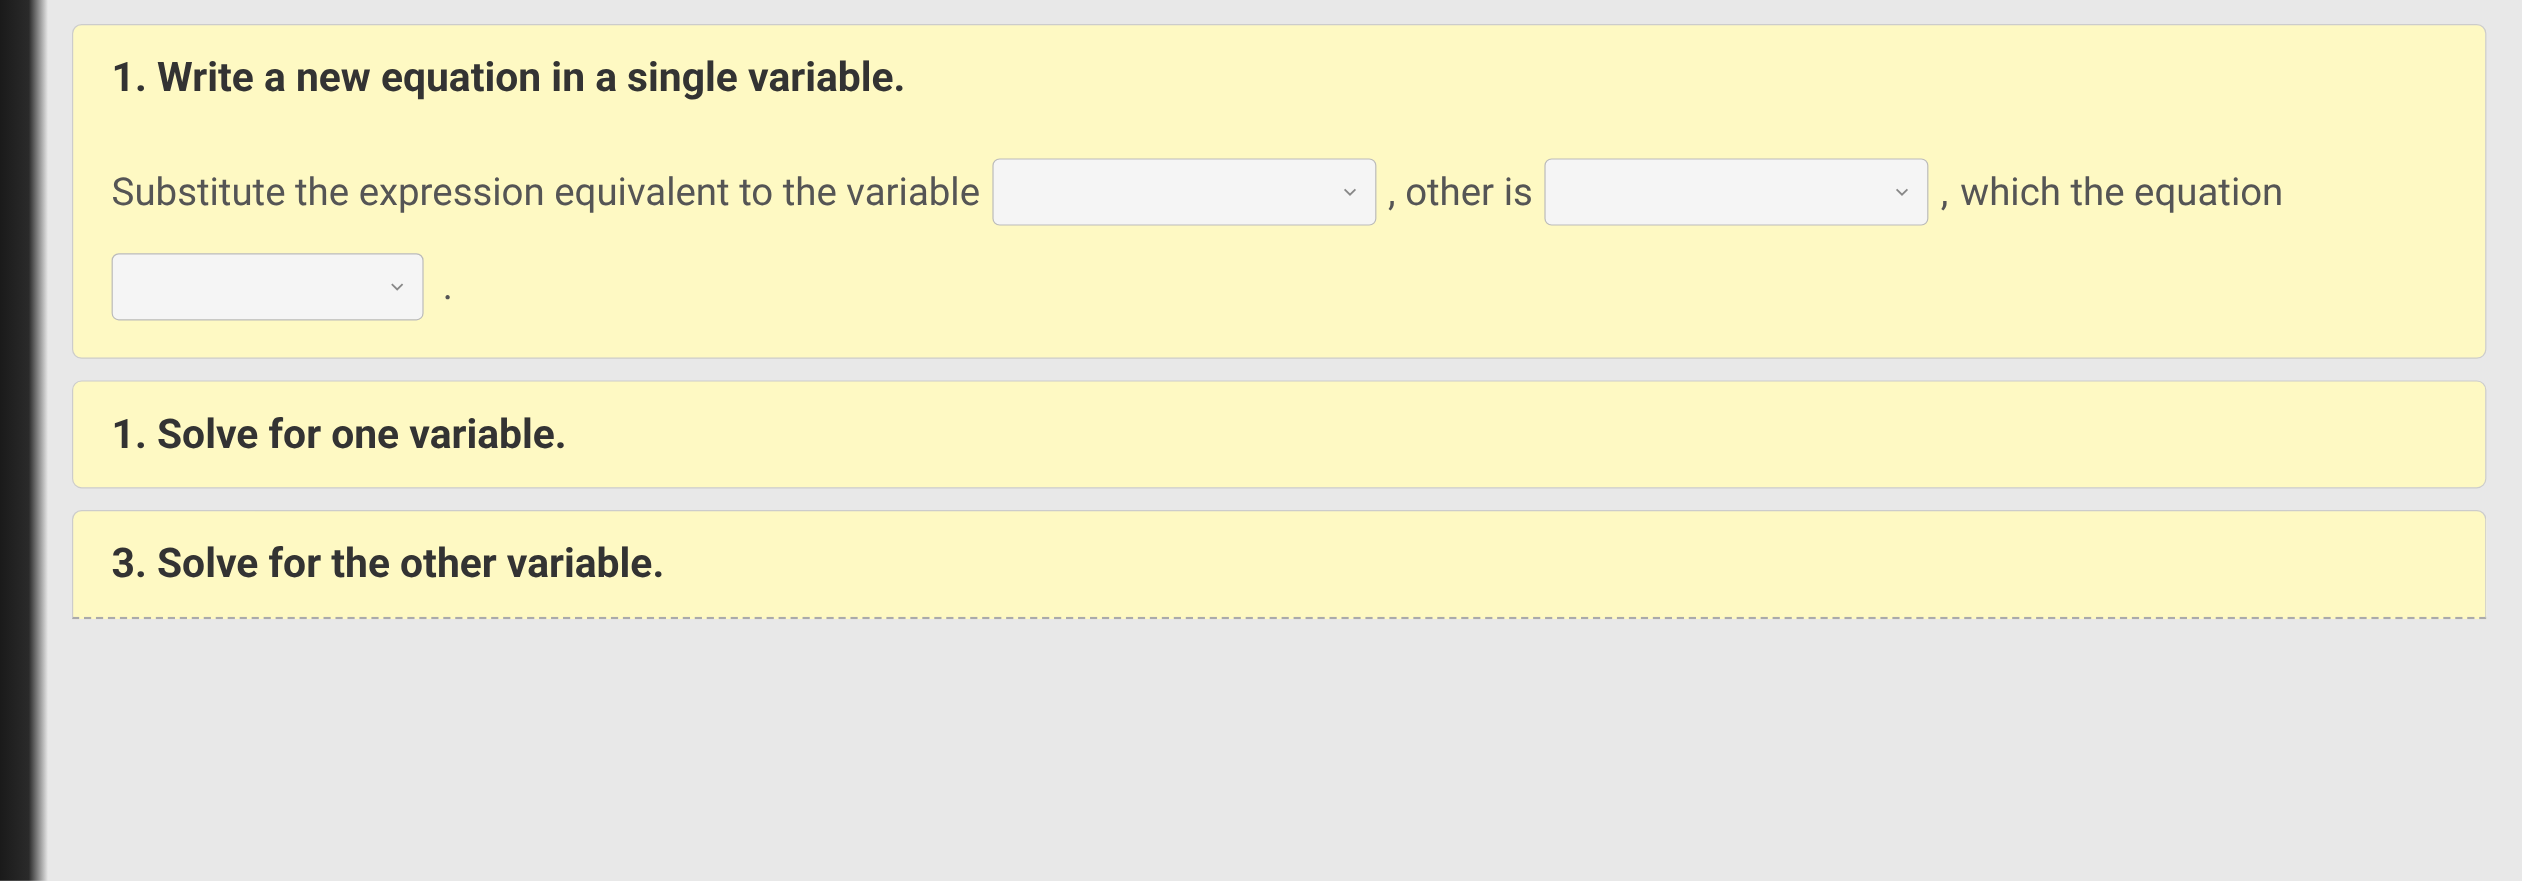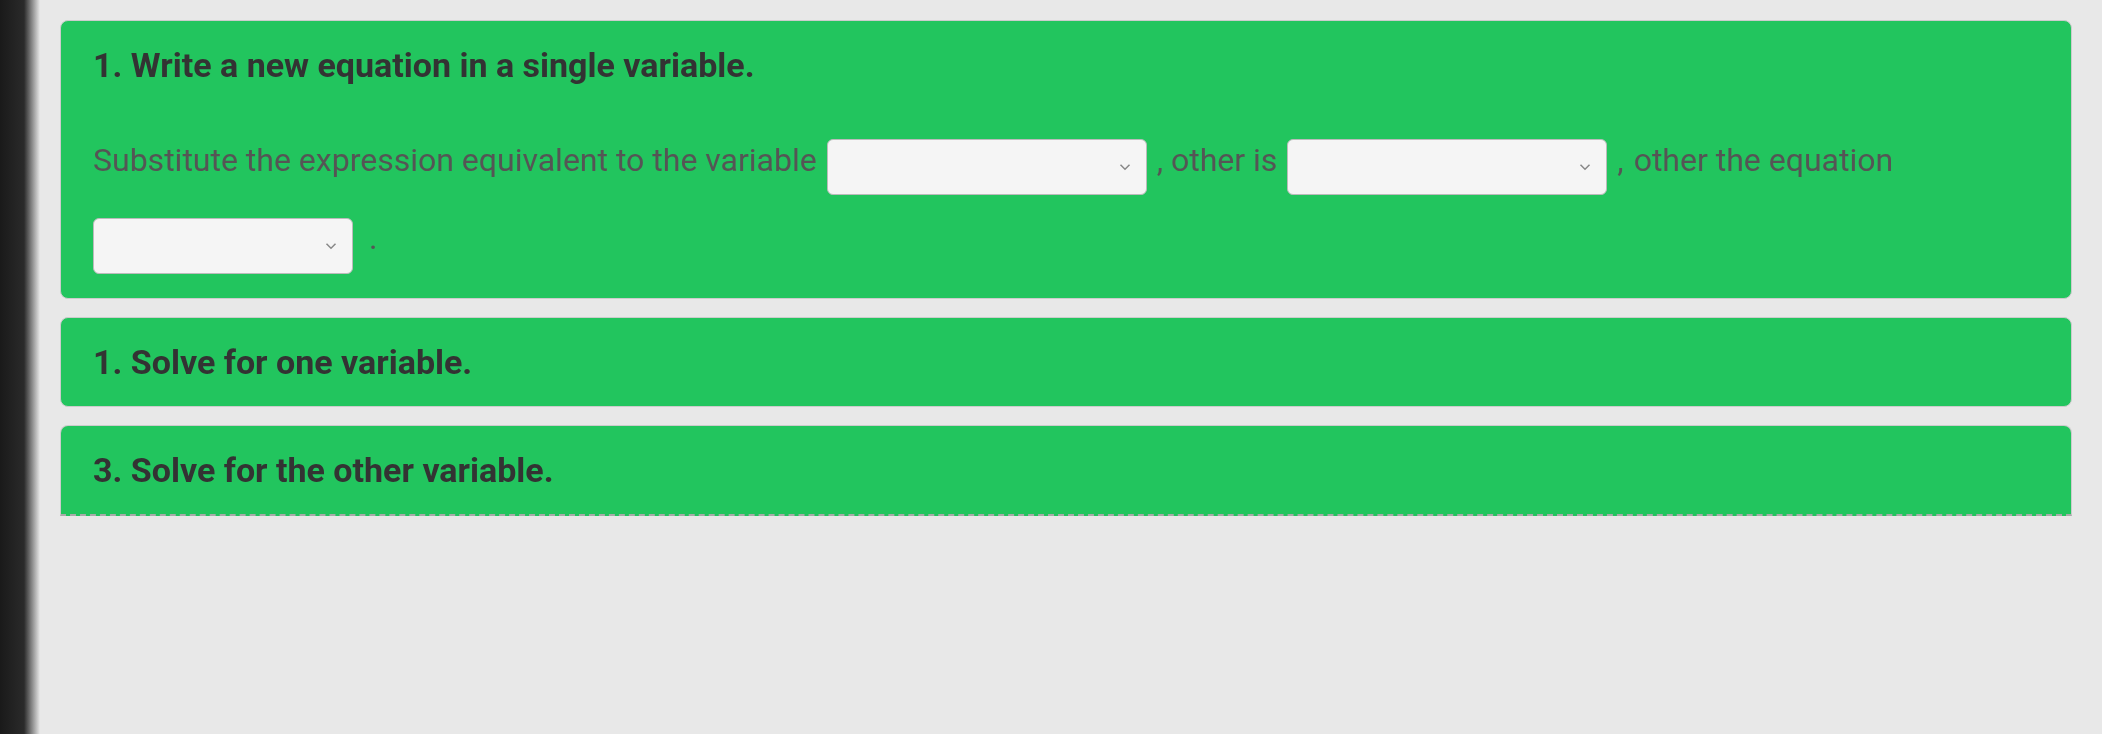--- a/index.html
+++ b/index.html
@@ -23,42 +23,42 @@
       height: 100%;
       background: linear-gradient(to right, #1a1a1a, #2a2a2a 60%, #e8e8e8);
       z-index: 0;
     }
     .content {
       position: relative;
       z-index: 1;
       padding: 20px 30px 20px 60px;
     }
     .section {
-      background: #22c55e;
+      background: #fef9c3;
       border: 1px solid #ccc;
       border-radius: 8px;
       padding: 24px 32px;
       margin-bottom: 18px;
     }
     .section-title {
       font-size: 34px;
       font-weight: 700;
       color: #333;
       margin-bottom: 0;
     }
     .section.expanded .section-title {
       margin-bottom: 40px;
     }
     .sentence {
       font-size: 32px;
       color: #555;
       line-height: 2.2;
       display: flex;
       flex-wrap: wrap;
-      align-items: flex-end;
+      align-items: center;
       gap: 8px 10px;
     }
     .sentence-text {
       white-space: nowrap;
     }
     .dropdown {
       display: inline-flex;
       align-items: center;
       justify-content: flex-end;
       height: 56px;
@@ -113,21 +113,21 @@
             <polyline points="6 9 12 15 18 9"></polyline>
           </svg>
       </span>
       <span class="sentence-text">, other is</span>
       <span class="dropdown wide">
         <svg class="chevron" viewBox="0 0 24 24">
             <polyline points="6 9 12 15 18 9"></polyline>
           </svg>
       </span>
       <span class="comma">,</span>
-      <span class="sentence-text">other the equation</span>
+      <span class="sentence-text">which the equation</span>
       <span class="dropdown narrow">
         <svg class="chevron" viewBox="0 0 24 24">
             <polyline points="6 9 12 15 18 9"></polyline>
           </svg>
       </span>
       <span class="period">.</span>
     </div>
   </div>
 
   <div class="section">

